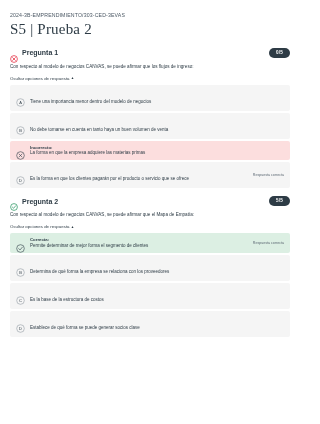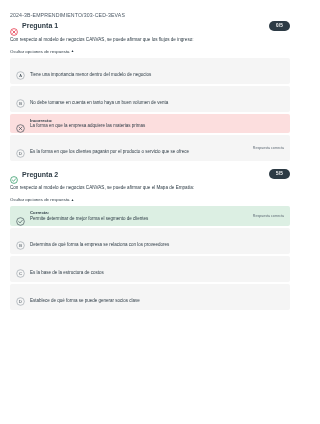--- a/index.html
+++ b/index.html
@@ -139,20 +139,21 @@
     margin-left: 6px;
     white-space: nowrap;
   }
 </style>
 </head>
 <body>
 
 <div class="page">
 
   <div class="breadcrumb">2024-3B-EMPRENDIMIENTO/303-CED-3EVAS</div>
+  <h1 class="page-title">S5 | Prueba 2</h1>
 
   <div class="question">
     <div class="q-header">
       <div class="q-header-left">
         <span class="status-icon">
           <svg viewBox="0 0 20 20" width="8" height="8">
             <circle cx="10" cy="10" r="8.5" fill="none" stroke="#e0061f" stroke-width="1.6"></circle>
             <path d="M6.5 6.5 L13.5 13.5 M13.5 6.5 L6.5 13.5" stroke="#e0061f" stroke-width="1.6" stroke-linecap="round"></path>
           </svg>
         </span>

